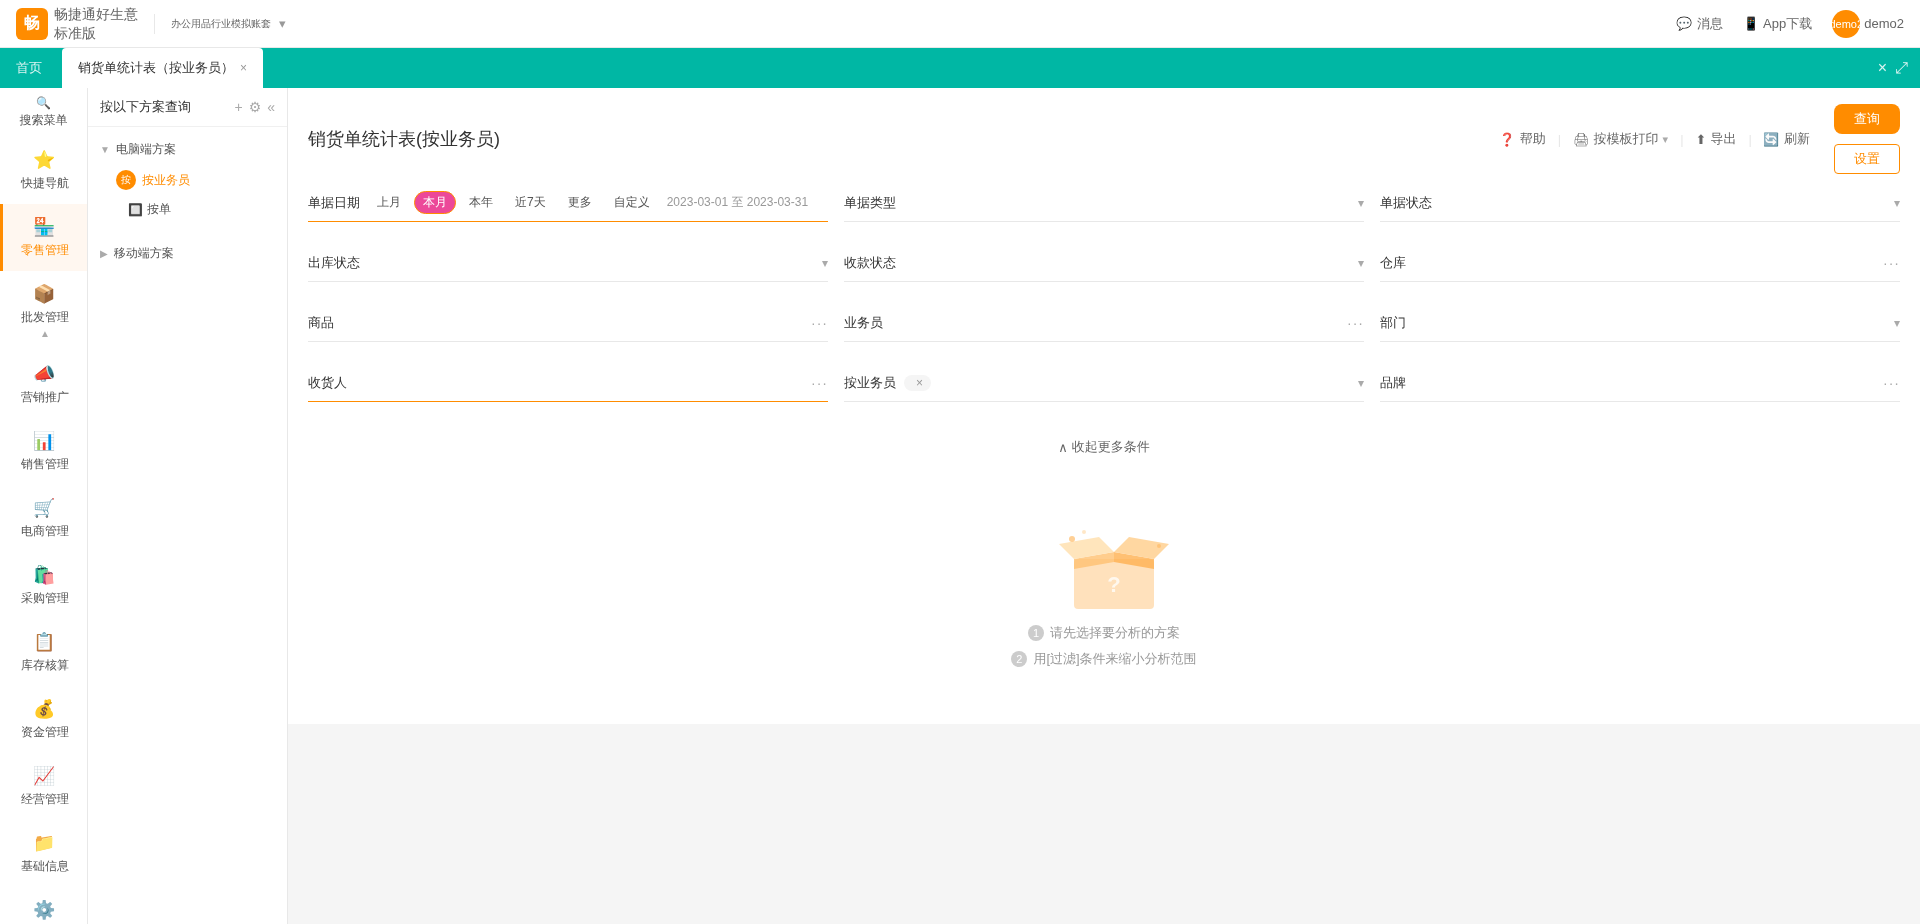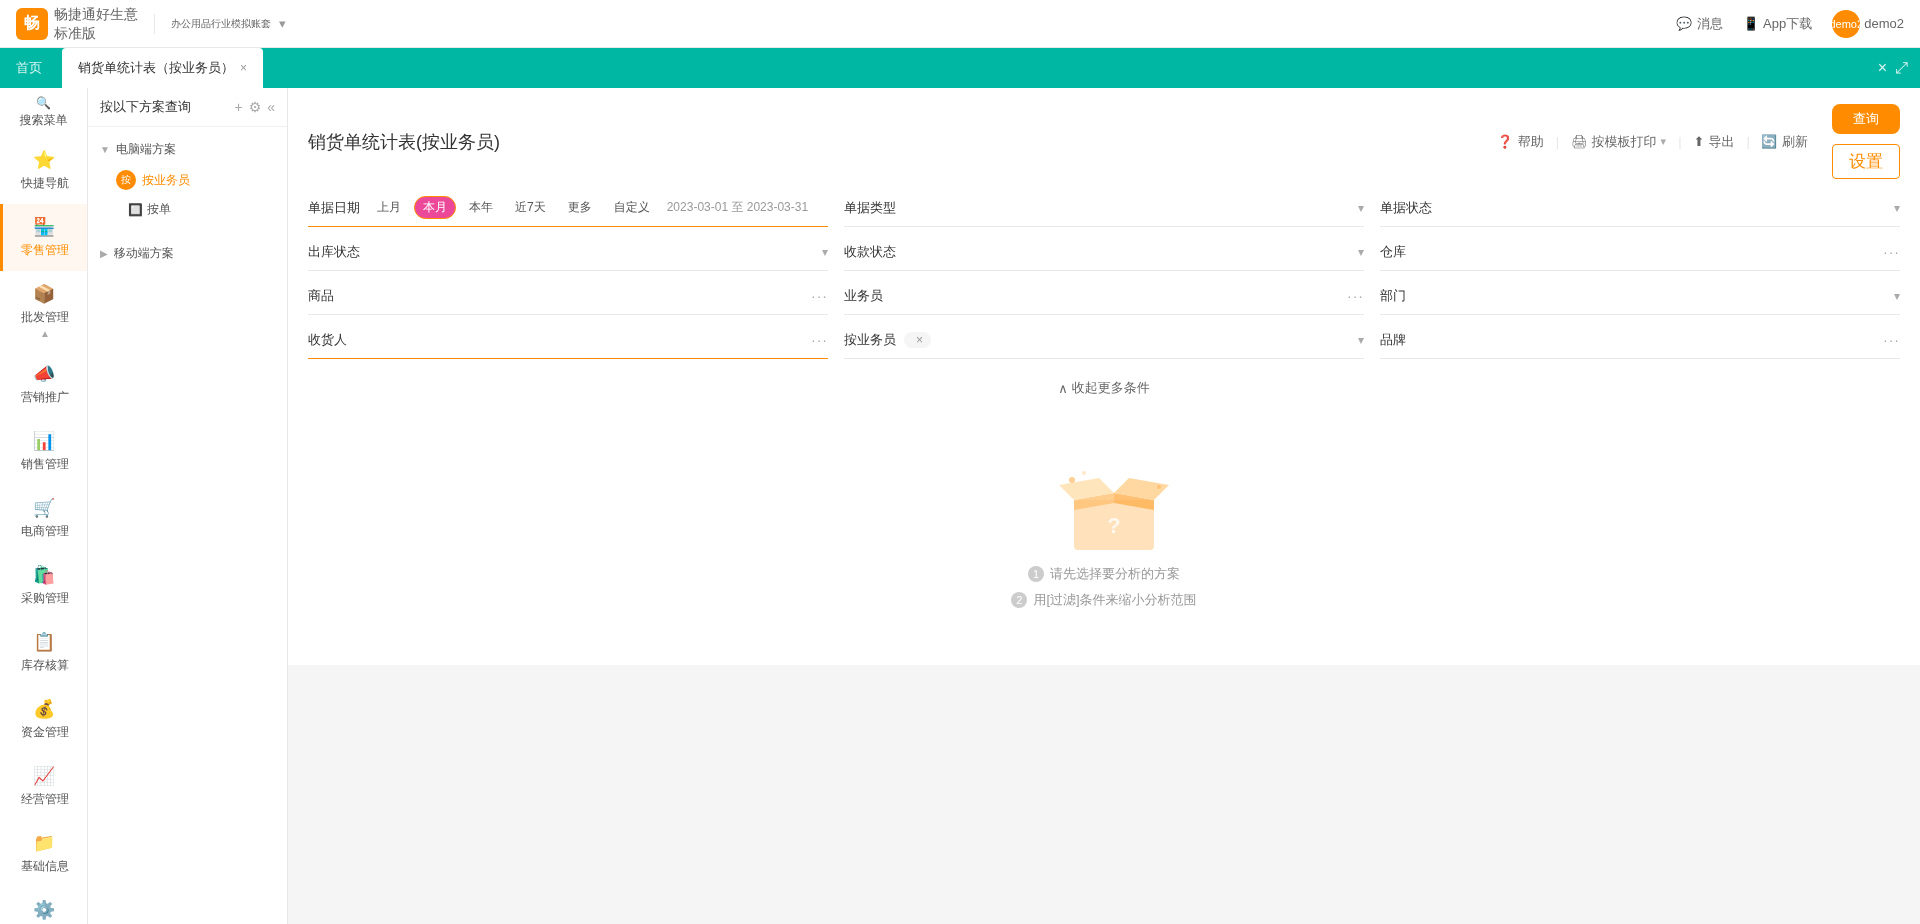--- a/index.html
+++ b/index.html
@@ -204,31 +204,31 @@
       font-size: 13px;
       display: block;
     }
     .btn-settings {
       background: #fff;
       color: #ff8c00;
       border: 1px solid #ff8c00;
       padding: 5px 16px;
       border-radius: 4px;
       cursor: pointer;
-      font-size: 17px;
+      font-size: 13px;
       display: block;
       margin-top: 4px;
     }
 
     
     .filter-grid {
       display: grid;
       grid-template-columns: 1fr 1fr 1fr;
       gap: 12px 16px;
-      margin-bottom: 12px;
+      margin-bottom: 28px;
     }
     .filter-field {
       display: flex;
       align-items: center;
       border-bottom: 1px solid #e8e8e8;
       padding-bottom: 6px;
       min-height: 32px;
     }
     .filter-label {
       font-size: 13px;

